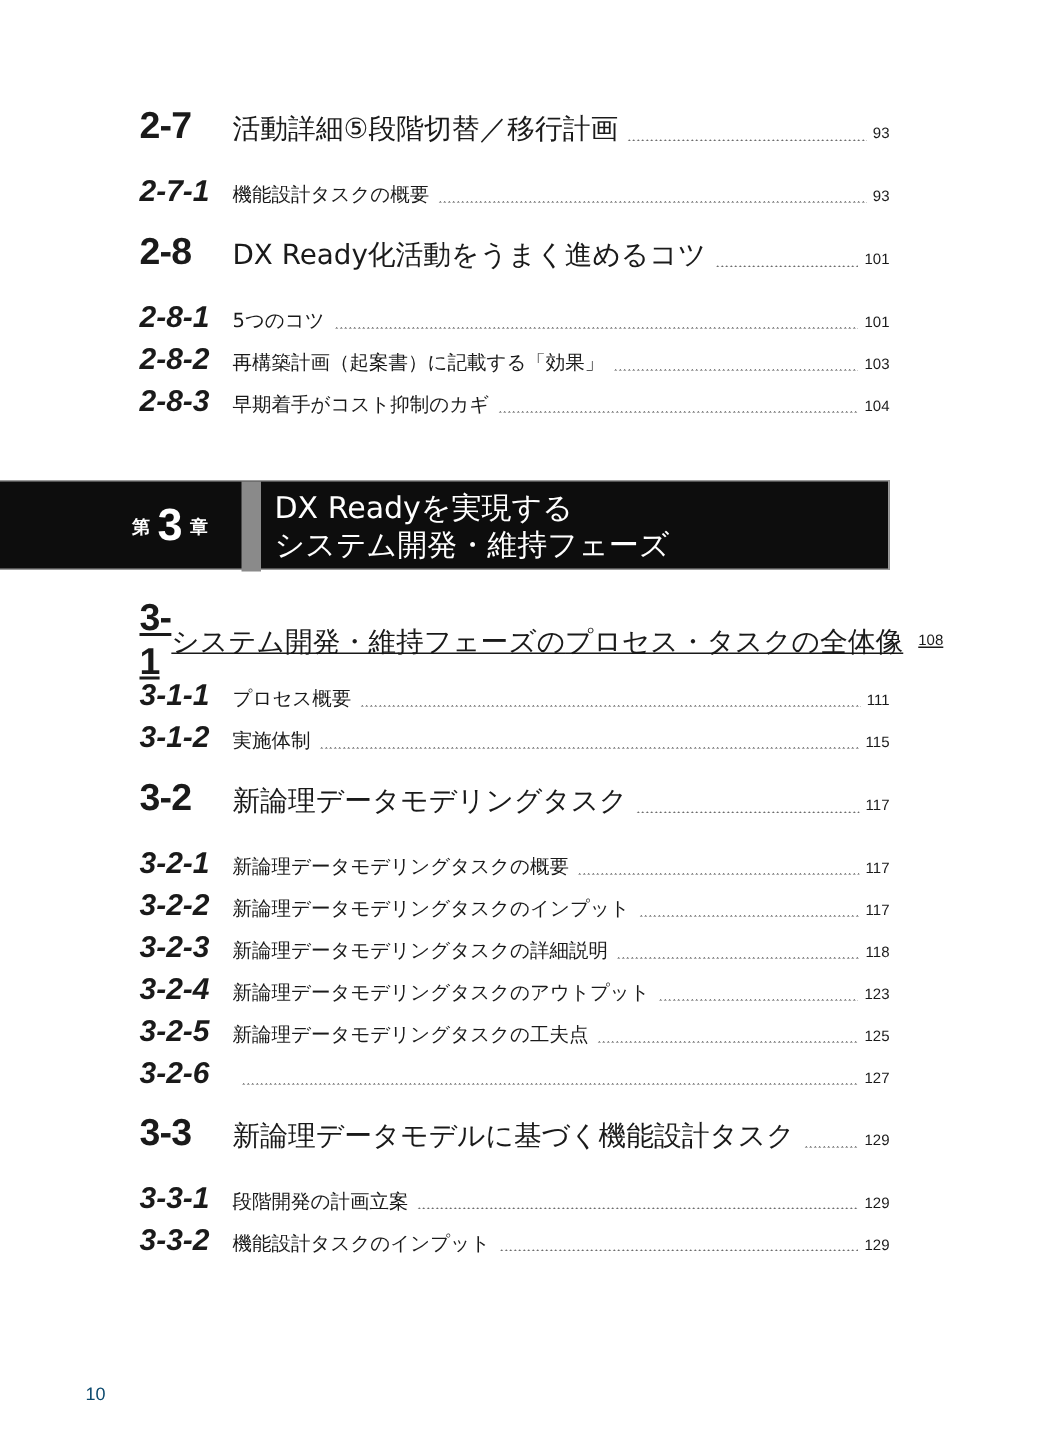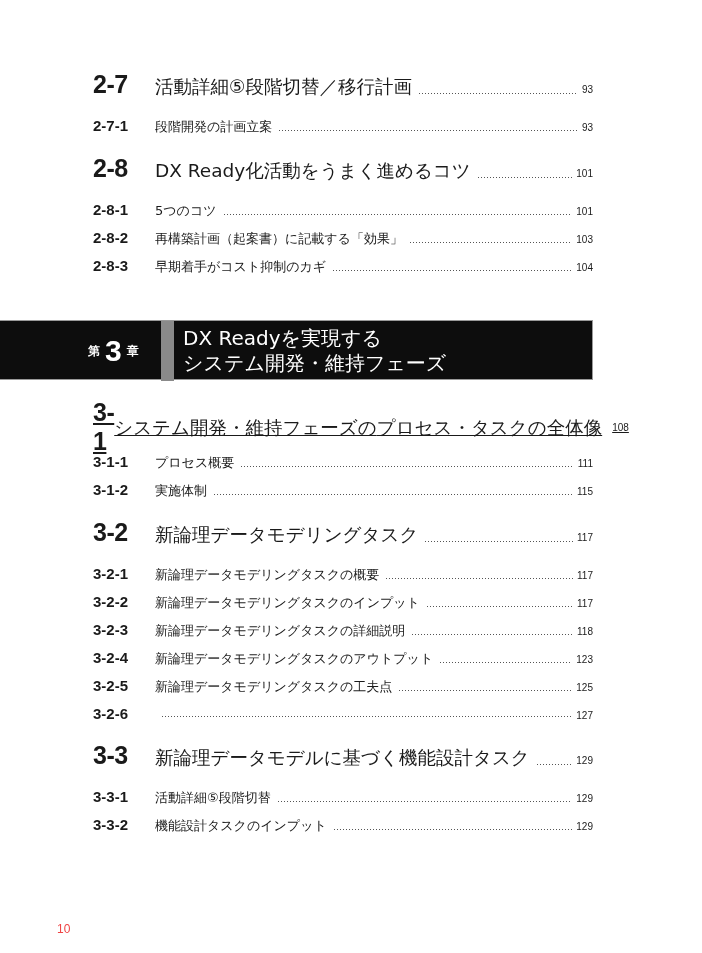--- a/index.html
+++ b/index.html
@@ -7,21 +7,21 @@
       width: 702px; height: 953px; position: relative; overflow: hidden;
       font-family: "DejaVu Sans", "Liberation Sans", sans-serif; color: #1a1a1a;
     }
     .row {
       position: absolute; left: 93px; width: 500px;
       display: flex; align-items: baseline;
     }
     .num { font-family: "Liberation Sans", "DejaVu Sans", sans-serif; font-weight: bold; color: #1a1a1a; }
     .sec .num { font-size: 25px; width: 62px; letter-spacing: -0.5px; }
     .sec .title { font-size: 18.5px; }
-    .sub .num { font-size: 15px; width: 62px; }
+    .sub .num { font-size: 20px; width: 62px; font-style: italic; }
     .sub .title { font-size: 13px; }
     .title { white-space: nowrap; }
     .dots {
       flex: 1; margin: 0 4px 0 6px; height: 1px; align-self: flex-end;
       margin-bottom: 5px;
       background-image: radial-gradient(circle, #555 0.7px, transparent 0.8px);
       background-size: 3px 2px; background-repeat: repeat-x;
     }
     .page { font-family: "Liberation Sans", sans-serif; font-size: 10px; color: #1a1a1a; }
 
@@ -37,38 +37,38 @@
     .chapter-label .big { font-size: 30px; font-weight: bold; margin: 0 5px; }
     .chapter-bar {
       position: absolute; left: 161px; top: 0; width: 13px; height: 60px; background: #8a8a8a;
     }
     .chapter-title {
       position: absolute; left: 183px; top: 5px; color: #fff;
       font-size: 20px; line-height: 25px; font-weight: normal;
     }
     .footer-page {
       position: absolute; left: 57px; top: 922px; font-size: 12px;
-      font-family: "Liberation Sans", sans-serif; color: #ef4444;
+      font-family: "Liberation Sans", sans-serif; color: #0c4a6e;
     }
     .multi { align-items: center; text-decoration: underline; }
     .multi .num { align-self: center; }
     .multi .titlewrap { display: flex; flex-direction: row; }
   </style>
 </head>
 <body>
 
 <div class="row sec" style="top:70px;">
   <span class="num">2-7</span>
   <span class="title">活動詳細⑤段階切替／移行計画</span>
   <span class="dots"></span>
   <span class="page">93</span>
 </div>
 <div class="row sub" style="top:117px;">
   <span class="num">2-7-1</span>
-  <span class="title">段階開発の計画立案</span>
+  <span class="title">機能設計タスクの概要</span>
   <span class="dots"></span>
   <span class="page">93</span>
 </div>
 <div class="row sec" style="top:154px;">
   <span class="num">2-8</span>
   <span class="title">DX Ready化活動をうまく進めるコツ</span>
   <span class="dots"></span>
   <span class="page">101</span>
 </div>
 <div class="row sub" style="top:201px;">
@@ -169,21 +169,21 @@
 </div>
 
 <div class="row sec" style="top:741px;">
   <span class="num">3-3</span>
   <span class="title">新論理データモデルに基づく機能設計タスク</span>
   <span class="dots"></span>
   <span class="page">129</span>
 </div>
 <div class="row sub" style="top:788px;">
   <span class="num">3-3-1</span>
-  <span class="title">活動詳細⑤段階切替</span>
+  <span class="title">段階開発の計画立案</span>
   <span class="dots"></span>
   <span class="page">129</span>
 </div>
 <div class="row sub" style="top:816px;">
   <span class="num">3-3-2</span>
   <span class="title">機能設計タスクのインプット</span>
   <span class="dots"></span>
   <span class="page">129</span>
 </div>
 

